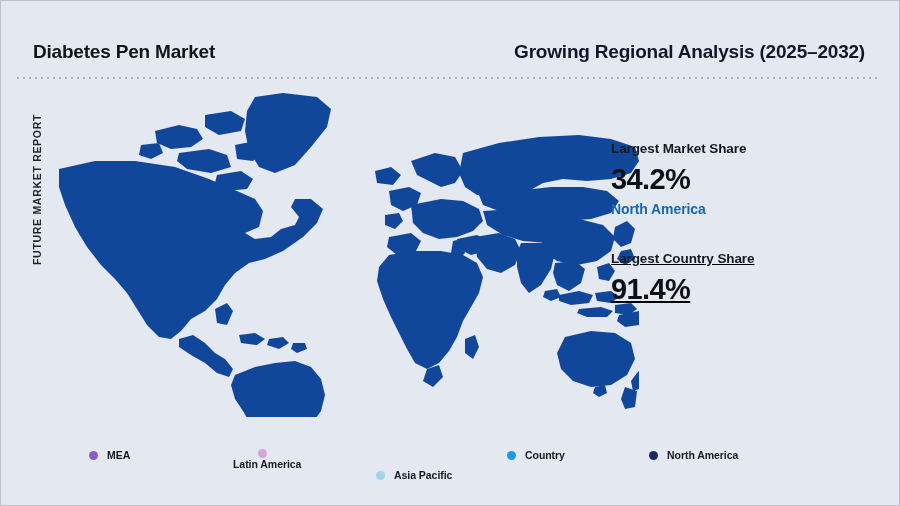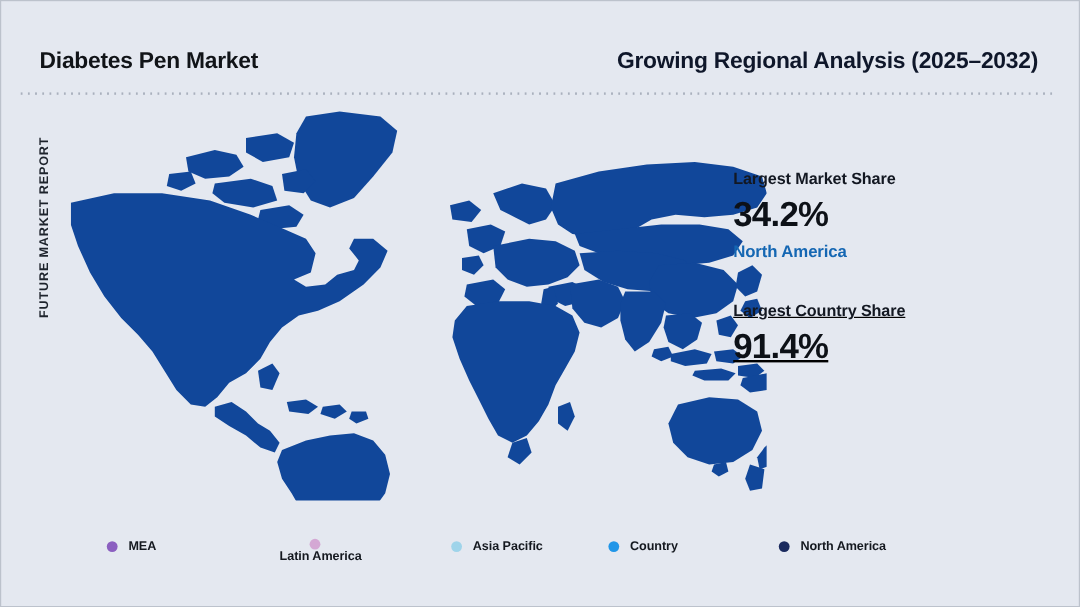--- a/index.html
+++ b/index.html
@@ -253,21 +253,21 @@
 
   <div class="legend">
     <div class="legend-item" style="left:0px;">
       <span class="legend-dot" style="background: rgb(139, 95, 192);"></span>
       <span class="legend-label">MEA</span>
     </div>
     <div class="legend-item" style="left:144px;flex-direction:column;">
       <span class="legend-dot" style="background: rgb(212, 168, 212);"></span>
       <span class="legend-label">Latin America</span>
     </div>
-    <div class="legend-item" style="left:287px;">
+    <div class="legend-item" style="left:287px;margin-top:20px;">
       <span class="legend-dot" style="background: rgb(159, 212, 234);"></span>
       <span class="legend-label">Asia Pacific</span>
     </div>
     <div class="legend-item" style="left:418px;">
       <span class="legend-dot" style="background: rgb(33, 150, 232);"></span>
       <span class="legend-label">Country</span>
     </div>
     <div class="legend-item" style="left:560px;">
       <span class="legend-dot" style="background: rgb(26, 42, 94);"></span>
       <span class="legend-label">North America</span>

